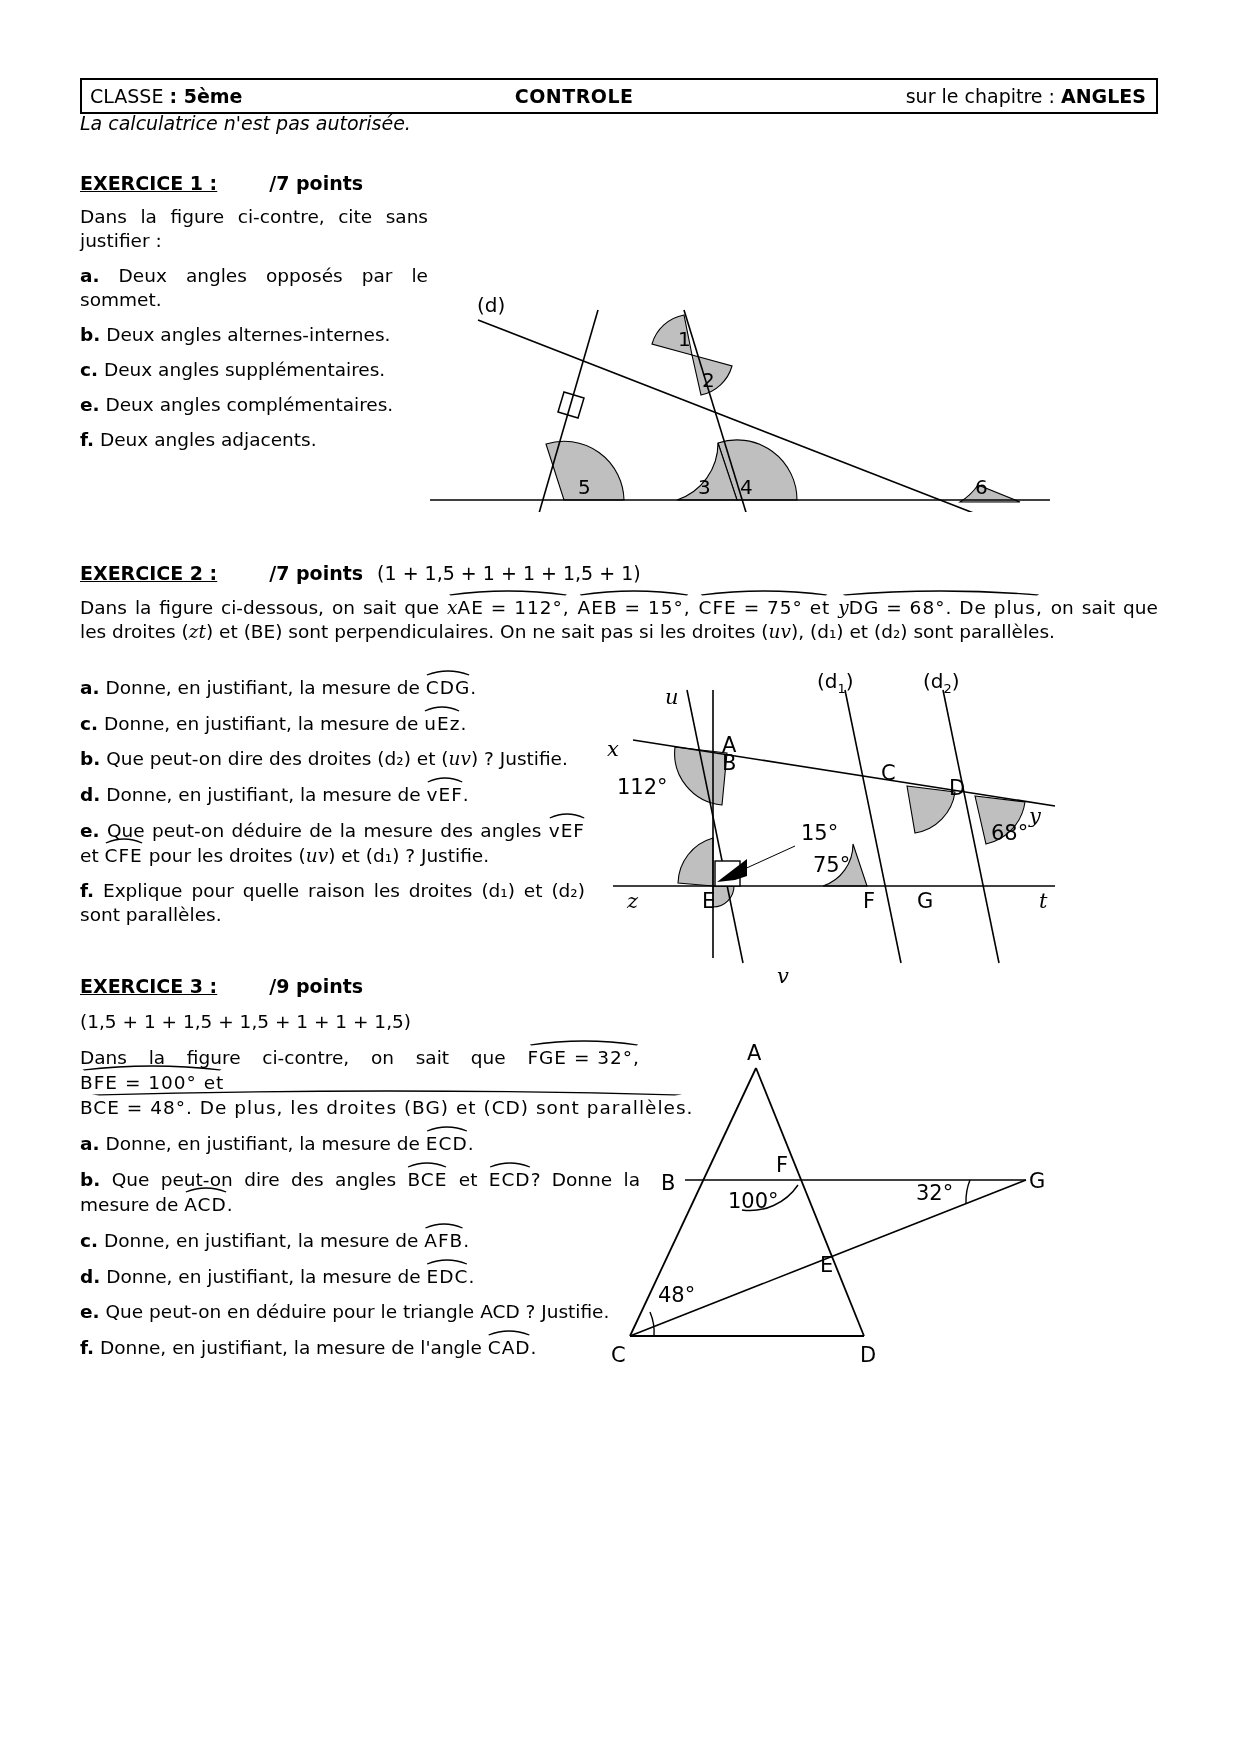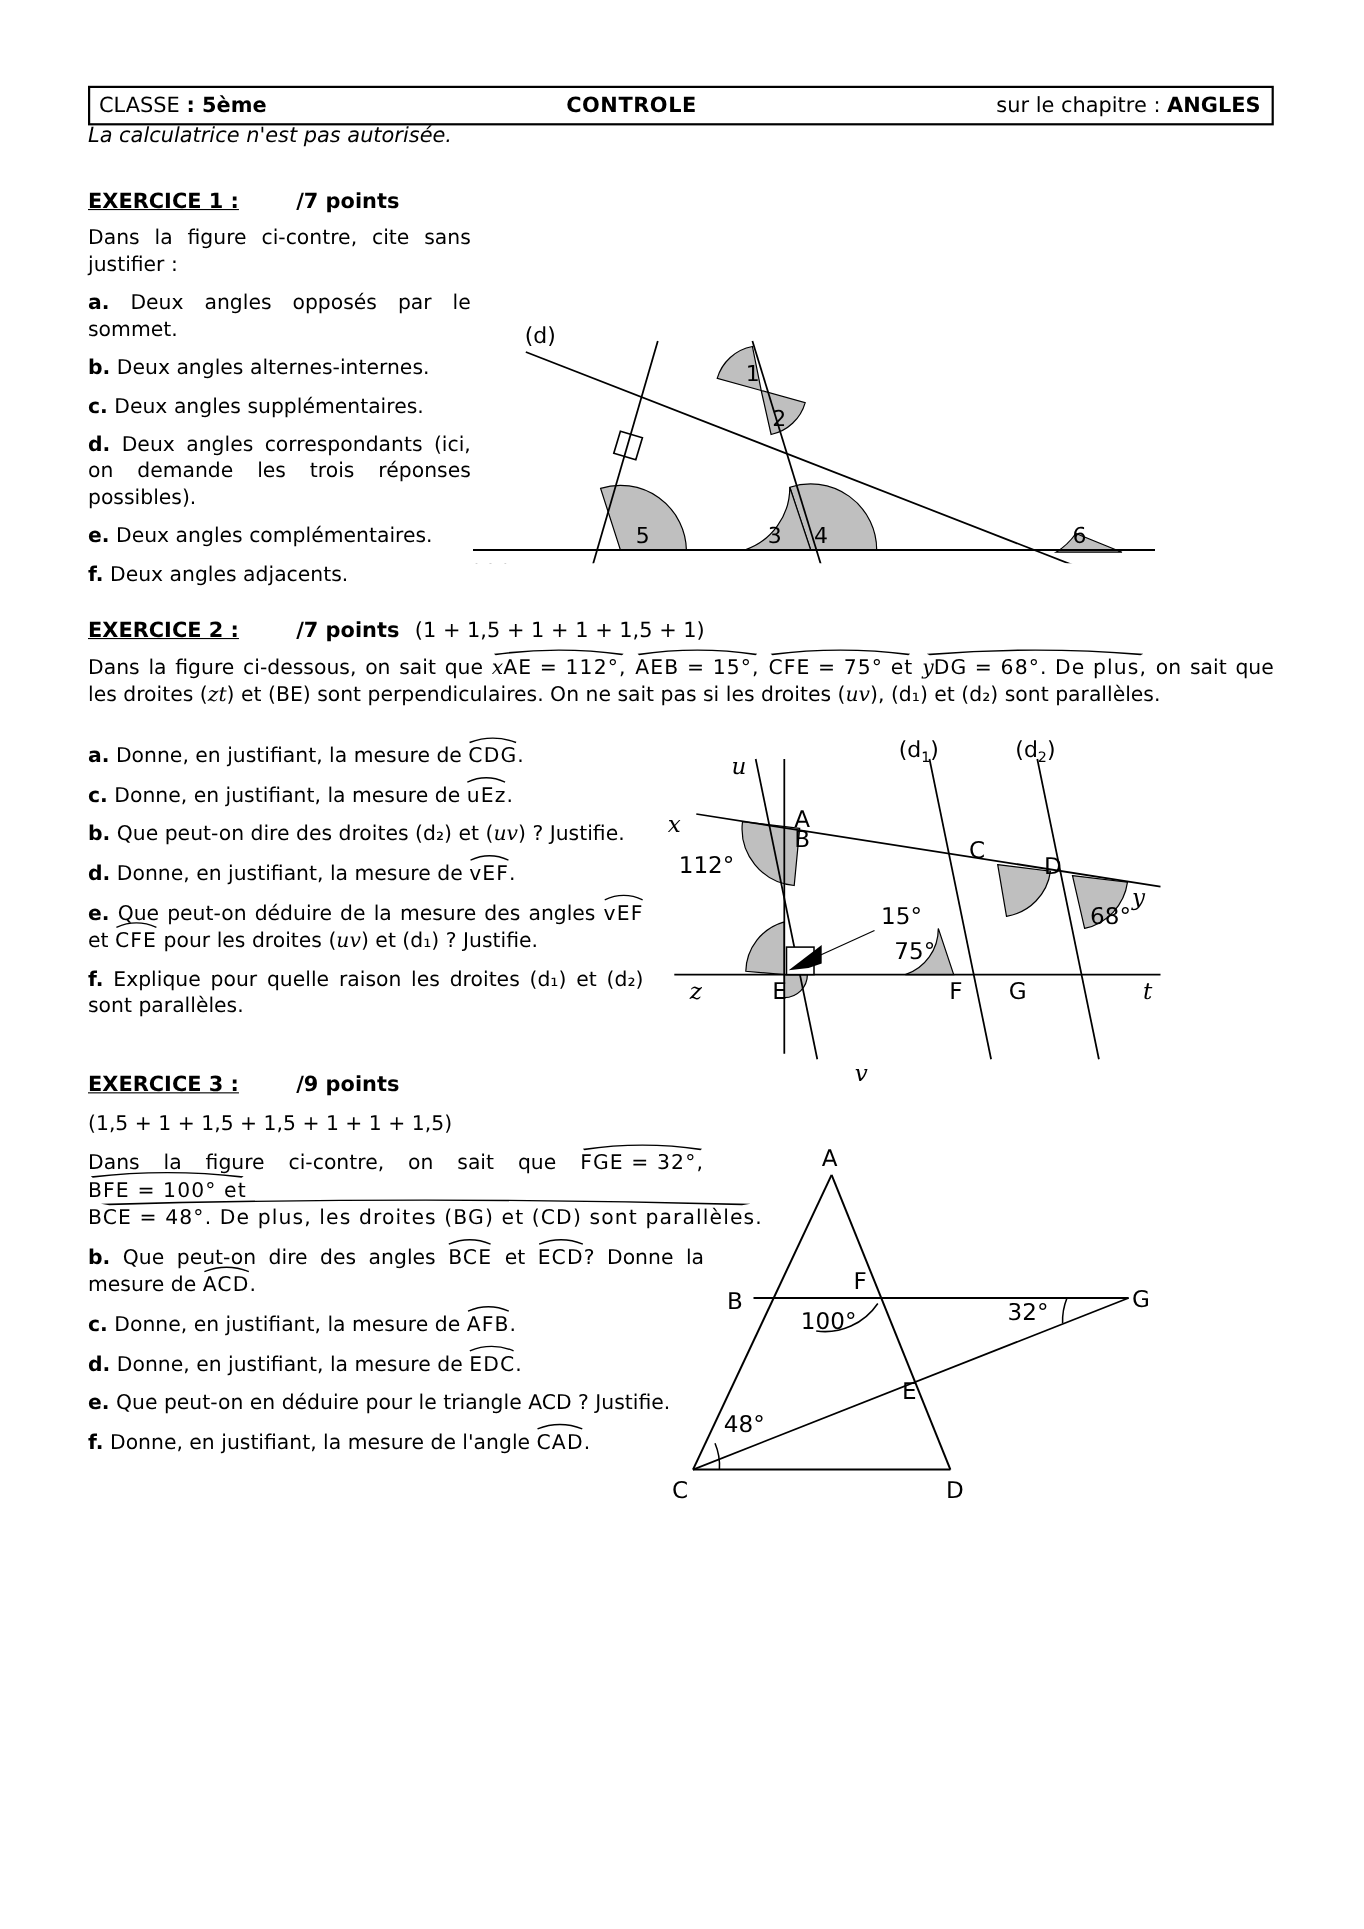--- a/index.html
+++ b/index.html
@@ -146,21 +146,20 @@
 
   <div class="ex-head" style="left:80px; top:172px;">
     <span class="title">EXERCICE 1 :</span><span class="pts">/7 points</span>
   </div>
 
   <div class="col-text" style="left:80px; top:205px; width:348px;">
     <p>Dans la figure ci-contre, cite sans justifier :</p>
     <p><span class="lbl">a.</span> <span>Deux angles opposés par le sommet.</span></p>
     <p><span class="lbl">b.</span> <span>Deux angles alternes-internes.</span></p>
     <p><span class="lbl">c.</span> <span>Deux angles supplémentaires.</span></p>
-    <p><span class="lbl">d.</span> <span>Deux angles correspondants (ici, on demande les trois réponses possibles).</span></p>
     <p><span class="lbl">e.</span> <span>Deux angles complémentaires.</span></p>
     <p><span class="lbl">f.</span> <span>Deux angles adjacents.</span></p>
   </div>
 
   <div class="fig" style="left:430px; top:222px;">
     <svg width="620" height="290" viewBox="0 0 620 290">
       <defs>
         <clipPath id="c1a">
             <path d="M 0 0 H 620 V 290 H 0 Z"></path>
           </clipPath>
@@ -362,20 +361,29 @@
               <path d="M1 6 Q 20 -2 39 6" fill="none" stroke="#000" stroke-width="1.3"></path>
             </svg>
           </span><span class="pt">BFE = 100° et</span></span>
       <span class="ang"><span class="hat">
             <svg viewBox="0 0 40 7" preserveAspectRatio="none">
               <path d="M1 6 Q 20 -2 39 6" fill="none" stroke="#000" stroke-width="1.3"></path>
             </svg>
           </span><span class="pt">BCE = 48°. De plus, les droites (BG) et (CD) sont parallèles.</span></span>
     </p>
     <p>
+      <span class="lbl">a.</span>
+      <span>Donne, en justifiant, la mesure de</span>
+      <span class="ang"><span class="hat">
+            <svg viewBox="0 0 40 7" preserveAspectRatio="none">
+              <path d="M1 6 Q 20 -2 39 6" fill="none" stroke="#000" stroke-width="1.3"></path>
+            </svg>
+          </span><span class="pt">ECD</span></span><span>.</span>
+    </p>
+    <p>
       <span class="lbl">b.</span>
       <span>Que peut-on dire des angles</span>
       <span class="ang"><span class="hat">
             <svg viewBox="0 0 40 7" preserveAspectRatio="none">
               <path d="M1 6 Q 20 -2 39 6" fill="none" stroke="#000" stroke-width="1.3"></path>
             </svg>
           </span><span class="pt">BCE</span></span>
       <span>et</span>
       <span class="ang"><span class="hat">
             <svg viewBox="0 0 40 7" preserveAspectRatio="none">

